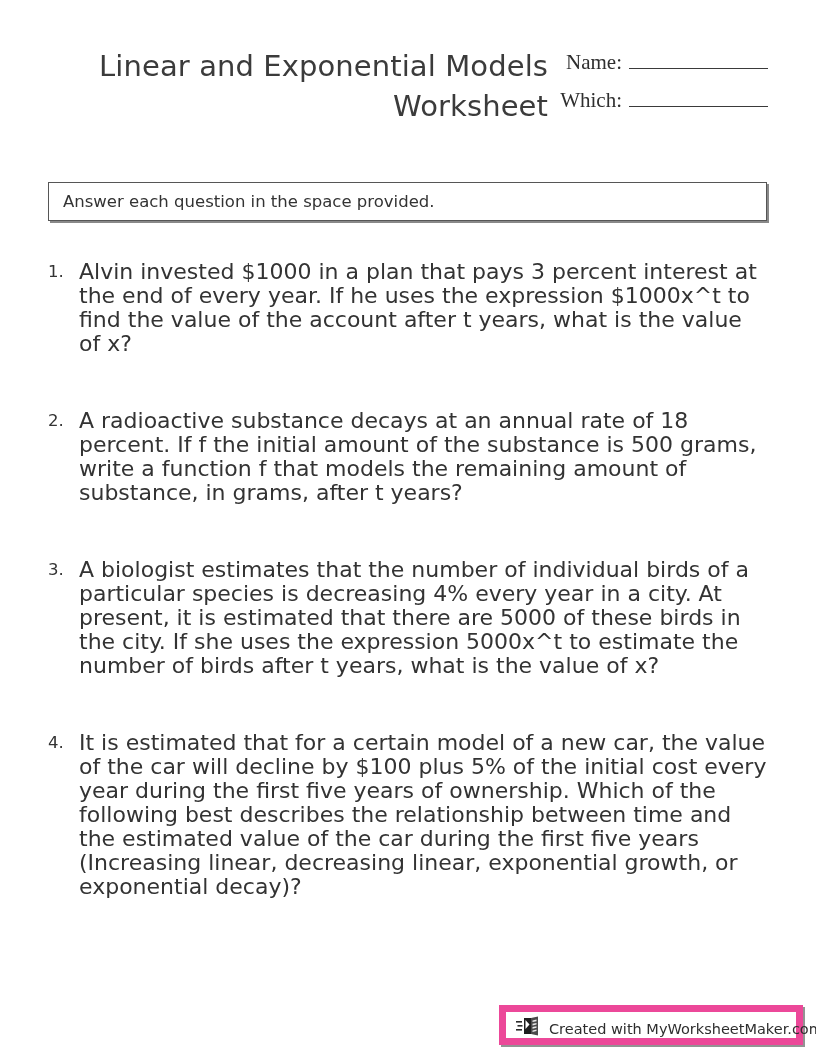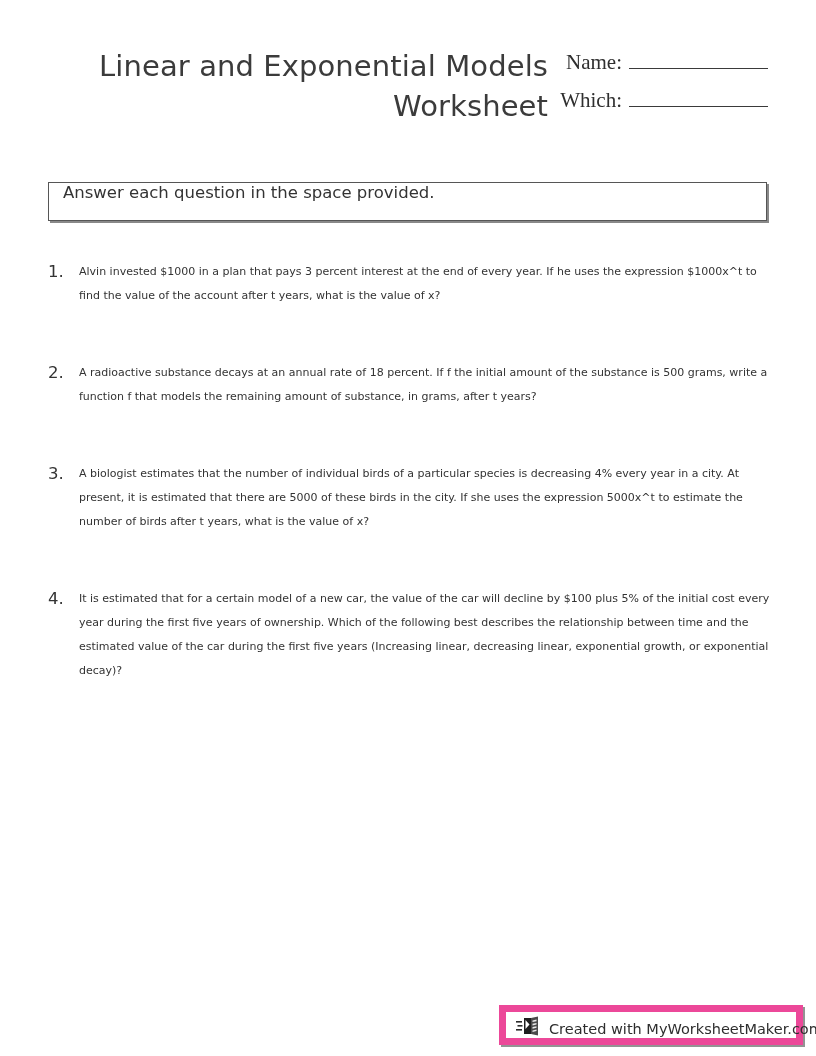--- a/index.html
+++ b/index.html
@@ -80,21 +80,21 @@
     position: absolute;
     top: 182px;
     left: 48px;
     width: 719px;
     height: 39px;
     box-sizing: border-box;
     border: 1px solid #565656;
     background: #ffffff;
     box-shadow: 2px 2px 0 rgba(40,40,40,0.55);
     display: flex;
-    align-items: flex-start;
+    align-items: center;
   }
 
   .instruction-text {
     font-size: 16.5px;
     color: #333333;
     padding-left: 14px;
     line-height: 20px;
   }
 
   
@@ -114,21 +114,21 @@
   .q-num {
     width: 31px;
     flex: none;
     font-size: 16.5px;
     line-height: 24px;
     color: #333333;
   }
 
   .q-text {
     flex: 1;
-    font-size: 11px;
+    font-size: 22px;
     line-height: 24px;
     color: #333333;
     text-align: left;
   }
 
   
   .footer-badge {
     position: absolute;
     left: 499px;
     top: 1005px;

